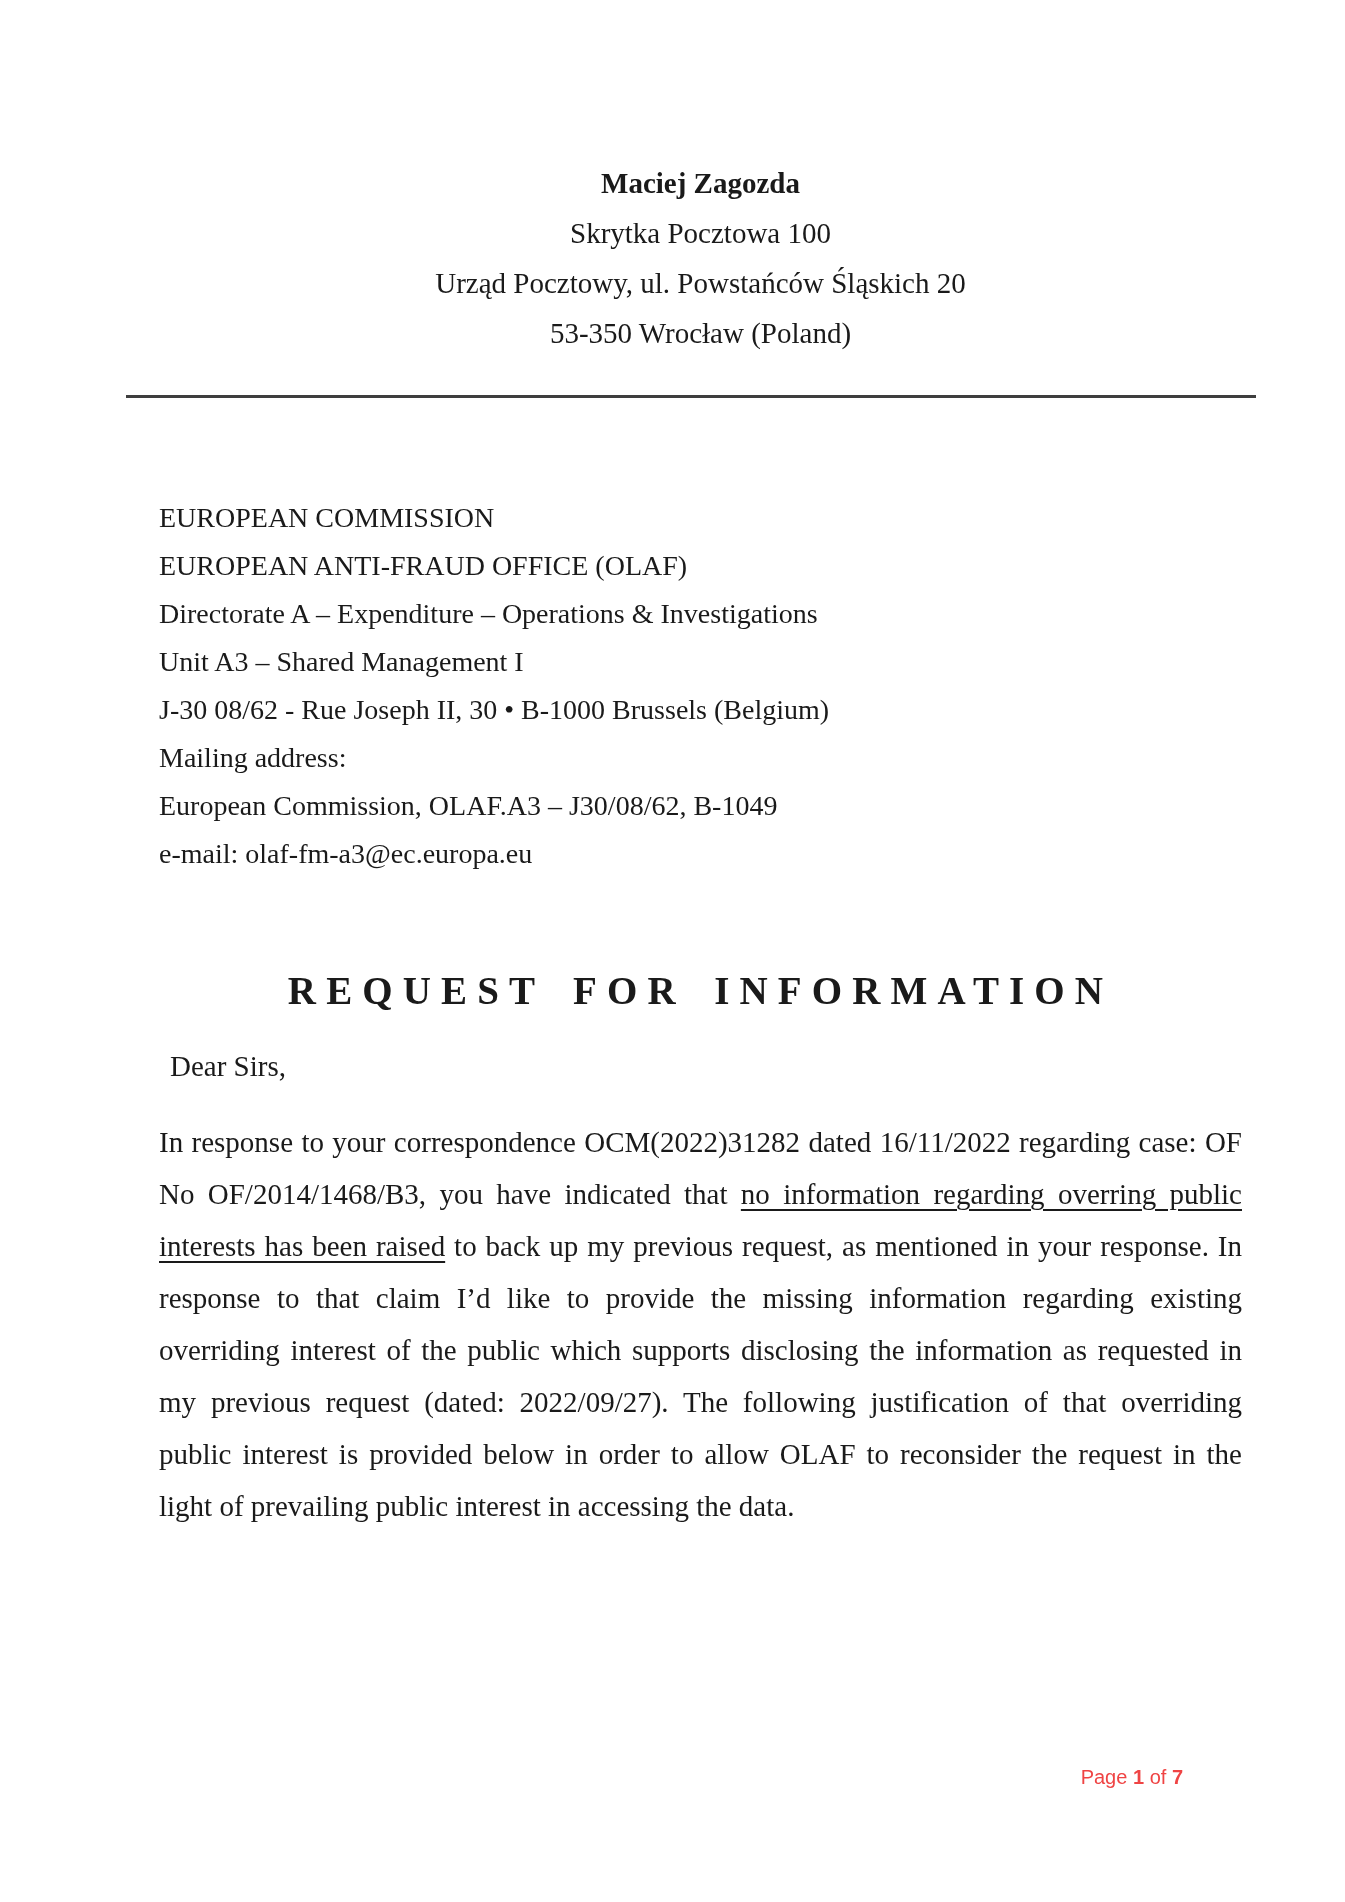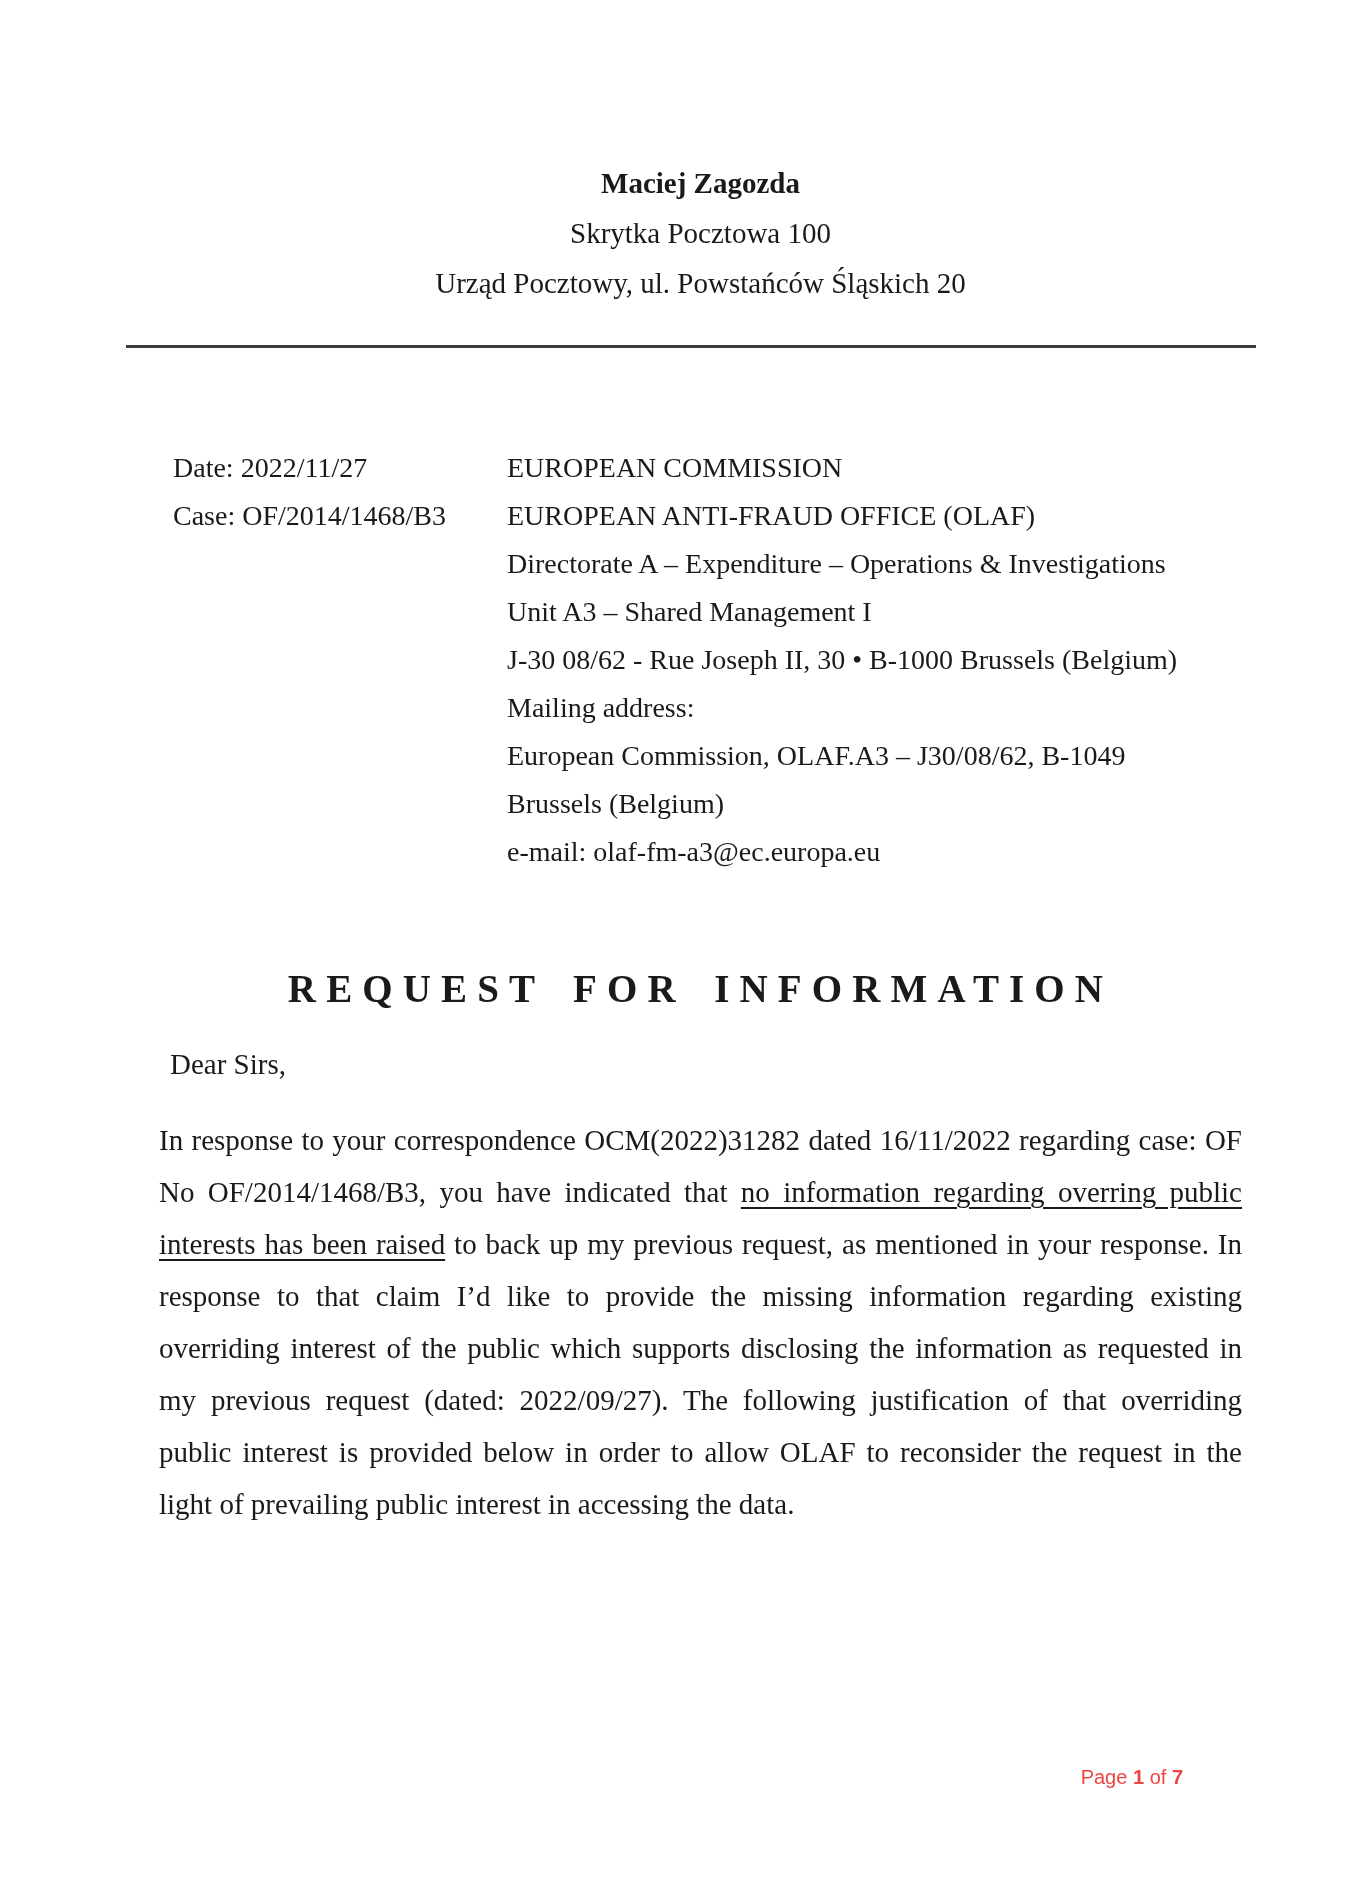--- a/index.html
+++ b/index.html
@@ -83,38 +83,34 @@
 </style>
 </head>
 <body>
 
 <div class="page">
 
   <div class="sender">
     <div class="sender-name">Maciej Zagozda</div>
     <div>Skrytka Pocztowa 100</div>
     <div>Urząd Pocztowy, ul. Powstańców Śląskich 20</div>
+    <div>53-350 Wrocław (Poland)</div>
   </div>
 
   <hr class="rule">
 
   <div class="info">
-    <div class="info-left">
-      <div>Date: 2022/11/27</div>
-      <div>Case: OF/2014/1468/B3</div>
-    </div>
     <div class="info-right">
       <div>EUROPEAN COMMISSION</div>
       <div>EUROPEAN ANTI-FRAUD OFFICE (OLAF)</div>
       <div>Directorate A – Expenditure – Operations &amp; Investigations</div>
       <div>Unit A3 – Shared Management I</div>
       <div>J-30 08/62 - Rue Joseph II, 30 • B-1000 Brussels (Belgium)</div>
       <div>Mailing address:</div>
       <div>European Commission, OLAF.A3 – J30/08/62, B-1049</div>
-      <div>Brussels (Belgium)</div>
       <div>e-mail: olaf-fm-a3@ec.europa.eu</div>
     </div>
   </div>
 
   <h1 class="title">REQUEST FOR INFORMATION</h1>
 
   <p class="salutation">Dear Sirs,</p>
 
   <p class="bodytext"><span>In response to your correspondence OCM(2022)31282 dated 16/11/2022 regarding case: OF No OF/2014/1468/B3, you have indicated that </span><span class="underlined">no information regarding overring public interests has been raised</span><span> to back up my previous request, as mentioned in your response. In response to that claim I’d like to provide the missing information regarding existing overriding interest of the public which supports disclosing the information as requested in my previous request (dated: 2022/09/27). The following justification of that overriding public interest is provided below in order to allow OLAF to reconsider the request in the light of prevailing public interest in accessing the data.</span></p>
 

